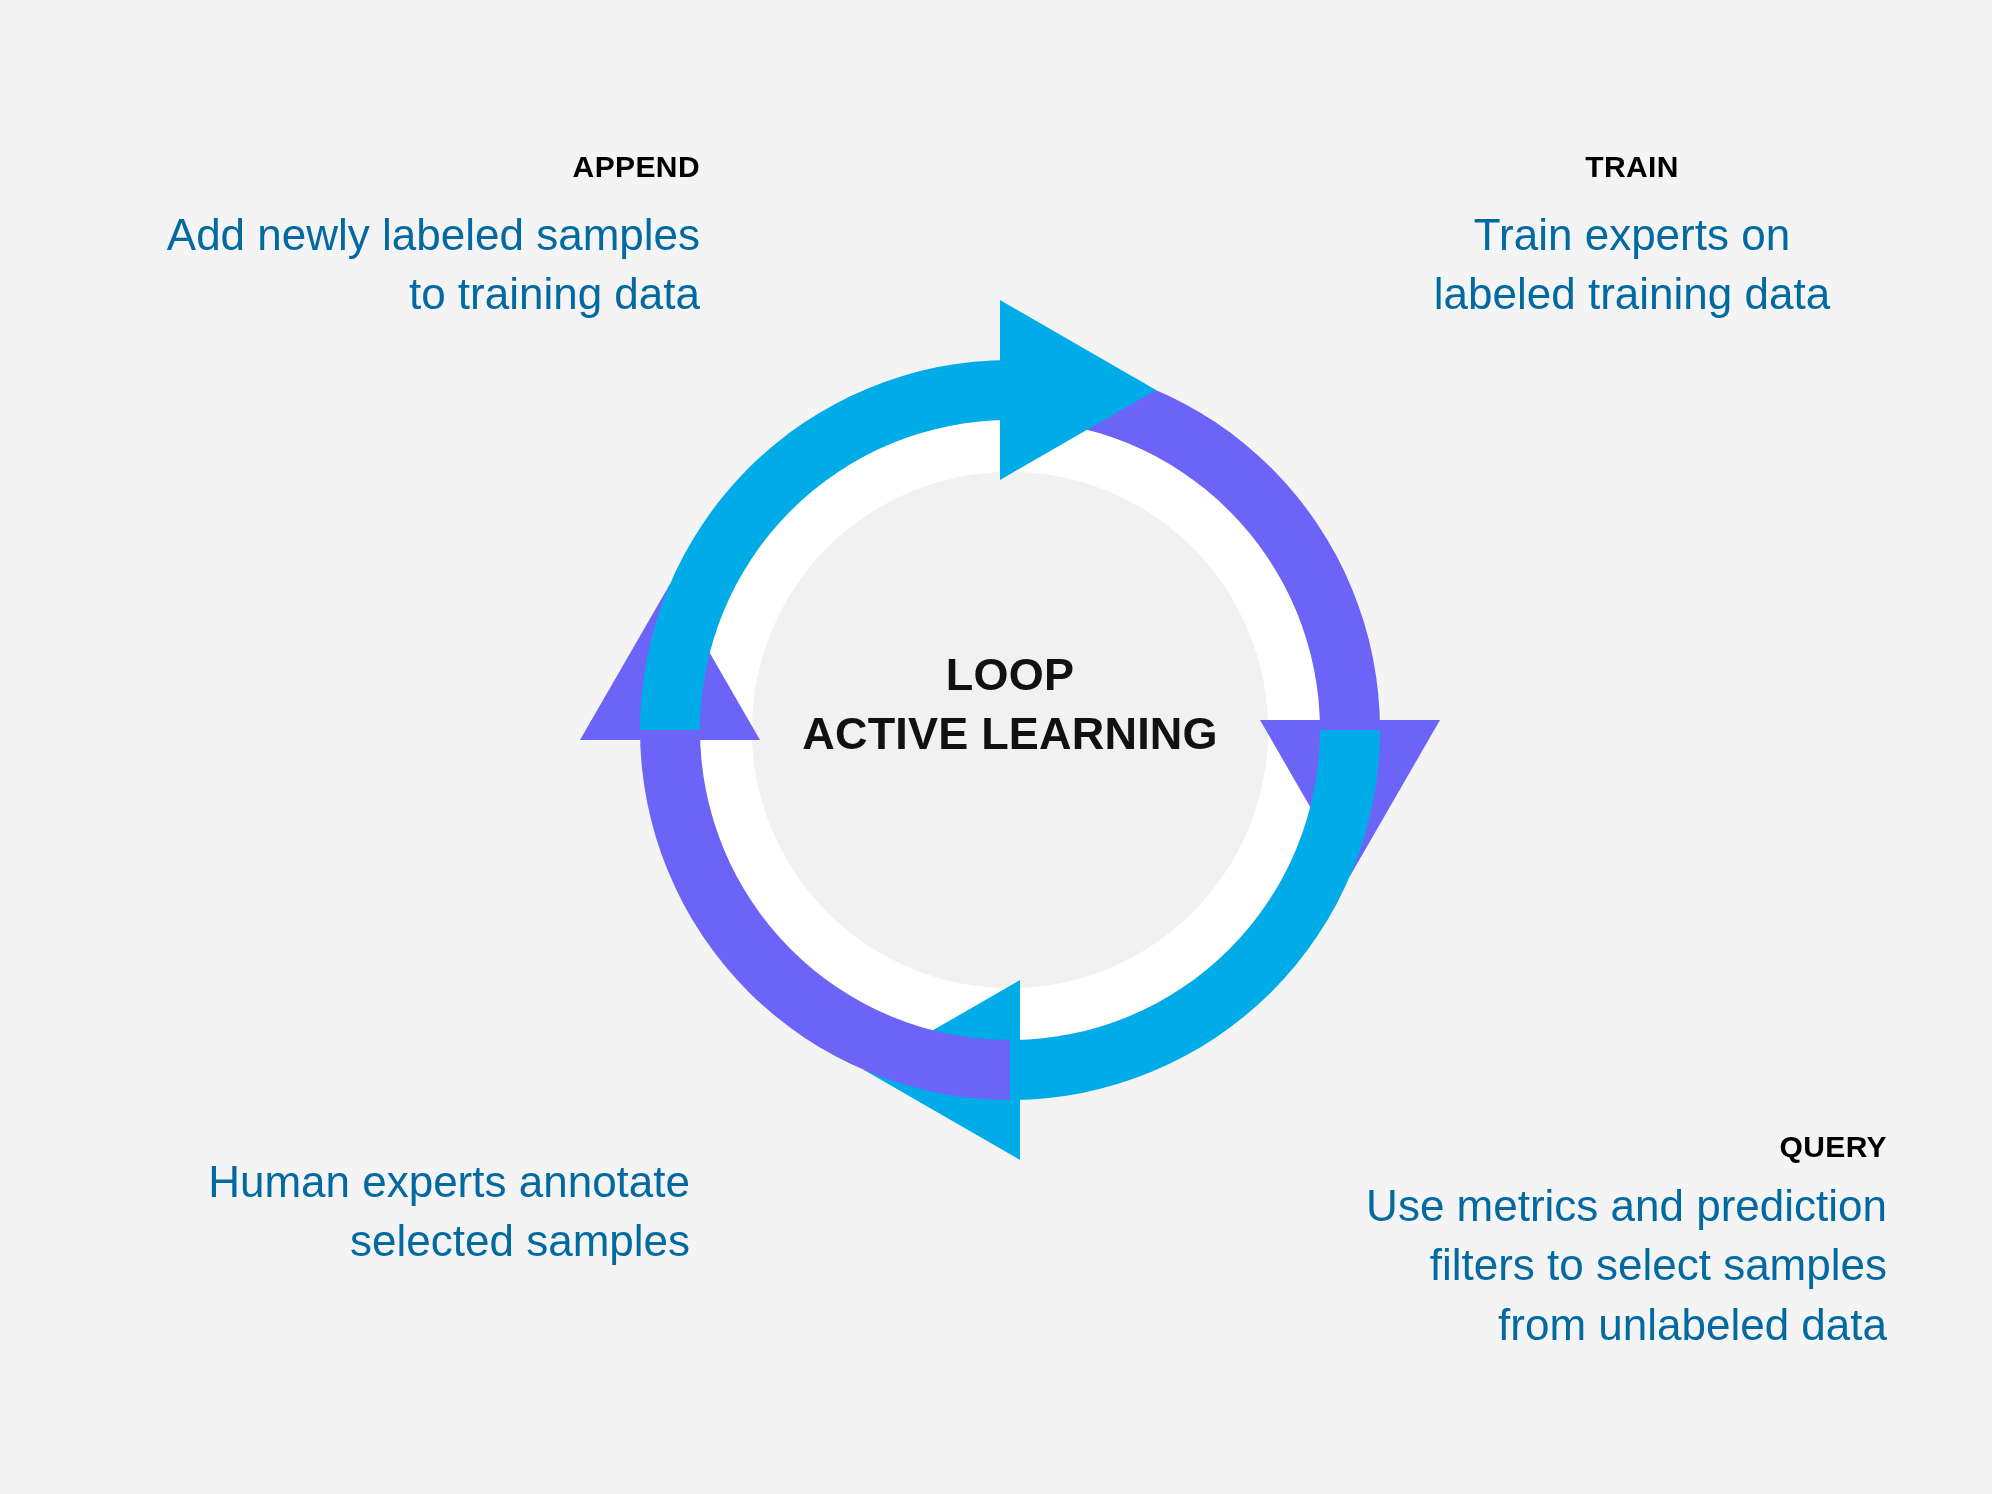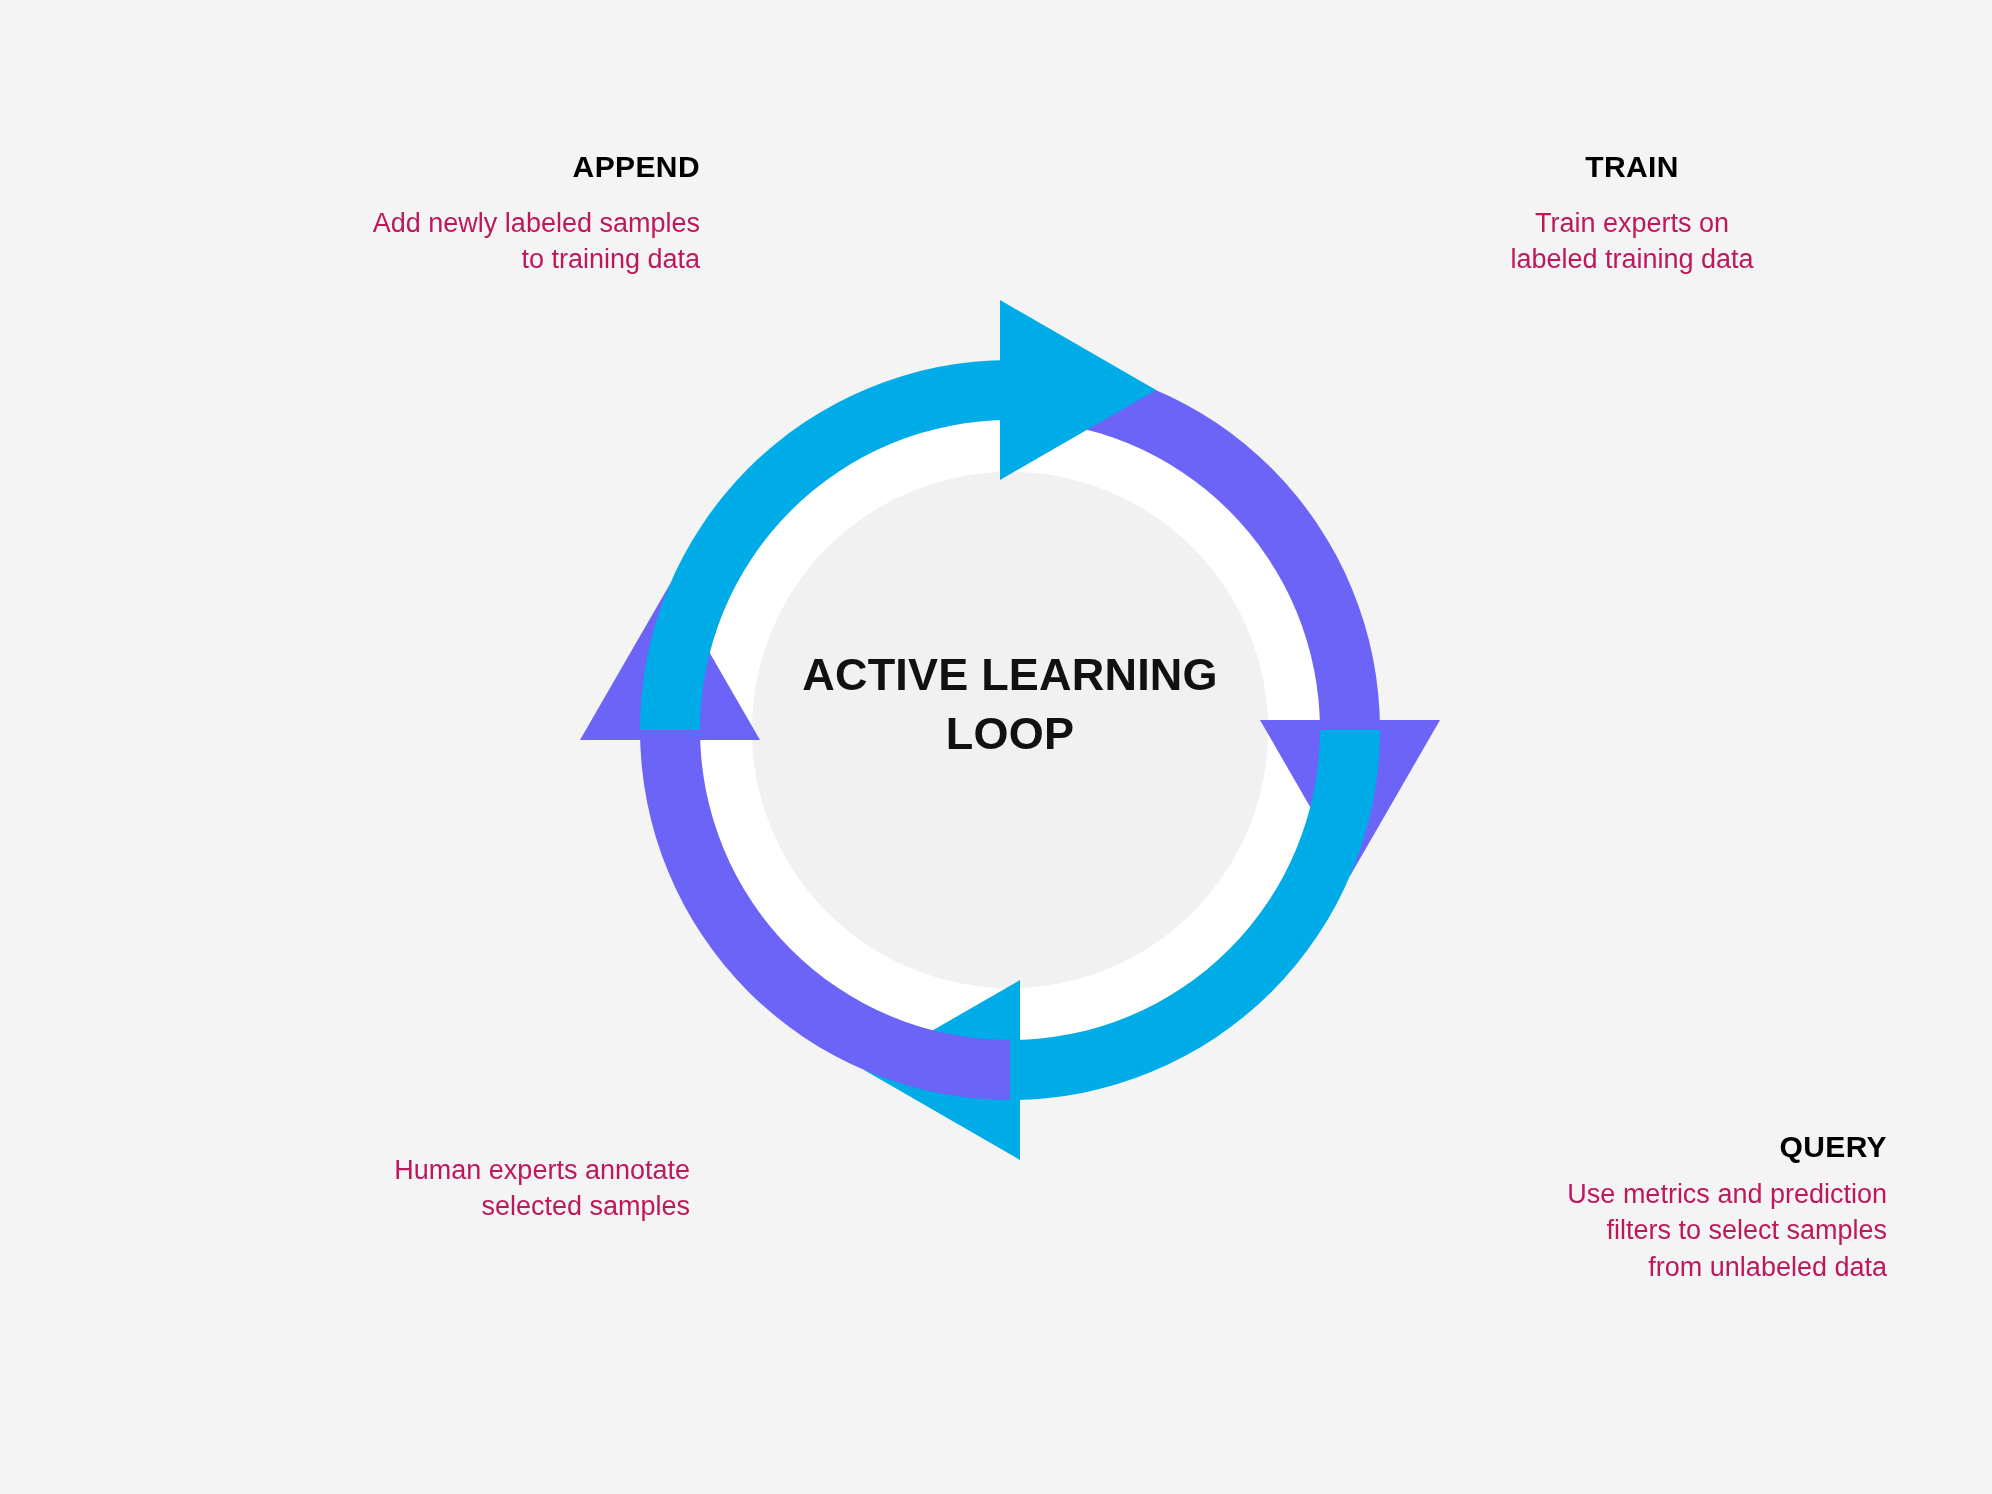--- a/index.html
+++ b/index.html
@@ -55,23 +55,23 @@
   .step-title {
     font-size: 30px;
     font-weight: 700;
     color: #000000;
     letter-spacing: 0.4px;
     line-height: 1.1;
     margin: 0;
     white-space: nowrap;
   }
   .step-desc {
-    font-size: 27px;
+    font-size: 44px;
     font-weight: 400;
-    color: #be185d;
+    color: #0369a1;
     line-height: 1.35;
     margin: 0;
     white-space: pre-line;
   }
 
   
   #step-append {
     left: 80px;
     top: 150px;
     width: 620px;
@@ -144,22 +144,22 @@
     <path d="M 80 450
              A 370 370 0 0 1 450 80
              L 450 140
              A 310 310 0 0 0 140 450
              Z" fill="#00ace8"></path>
 
     <polygon points="440,200 440,20 596,110" fill="#00ace8"></polygon>
   </svg>
 
   <div class="center-label">
+    <div>LOOP</div>
     <div>ACTIVE LEARNING</div>
-    <div>LOOP</div>
   </div>
 
   <div class="step" id="step-append">
     <p class="step-title">APPEND</p>
     <p class="step-desc">Add newly labeled samples
 to training data</p>
   </div>
 
   <div class="step" id="step-train">
     <p class="step-title">TRAIN</p>

